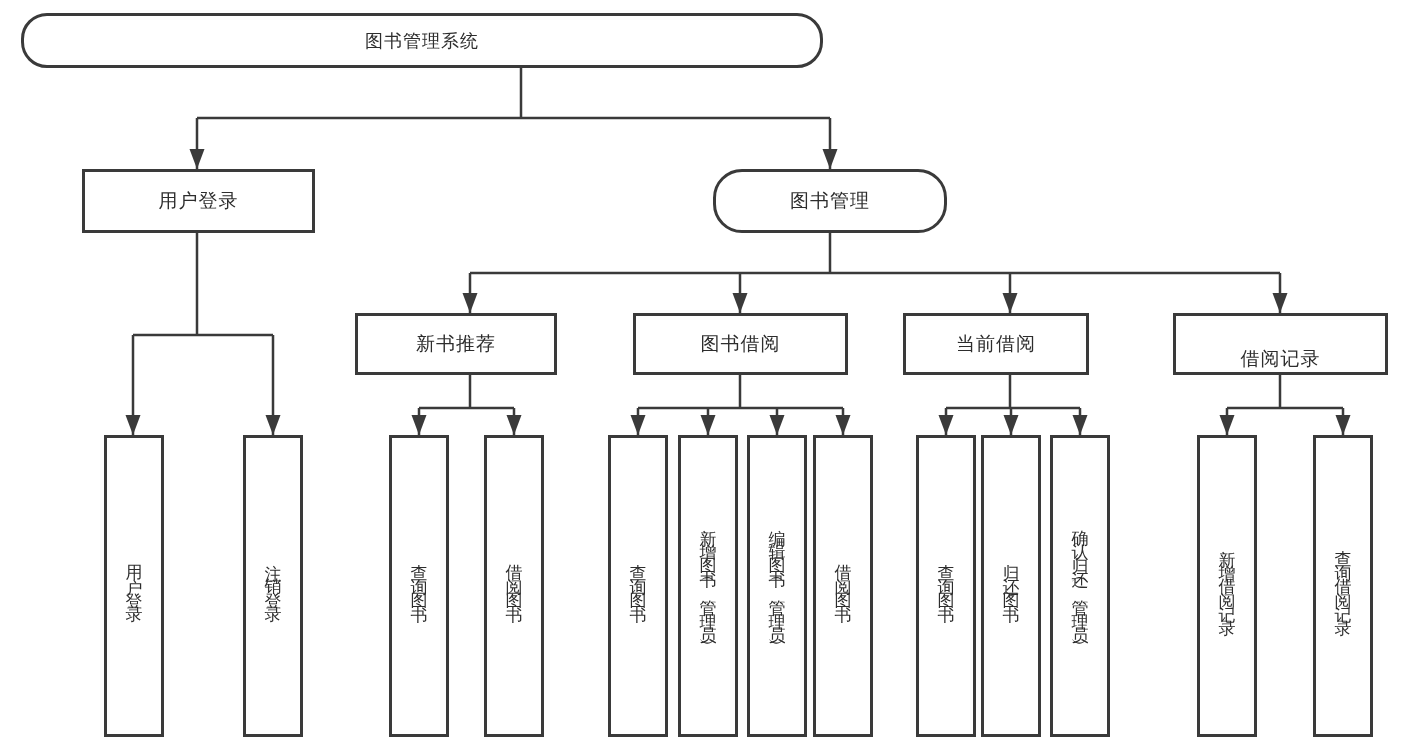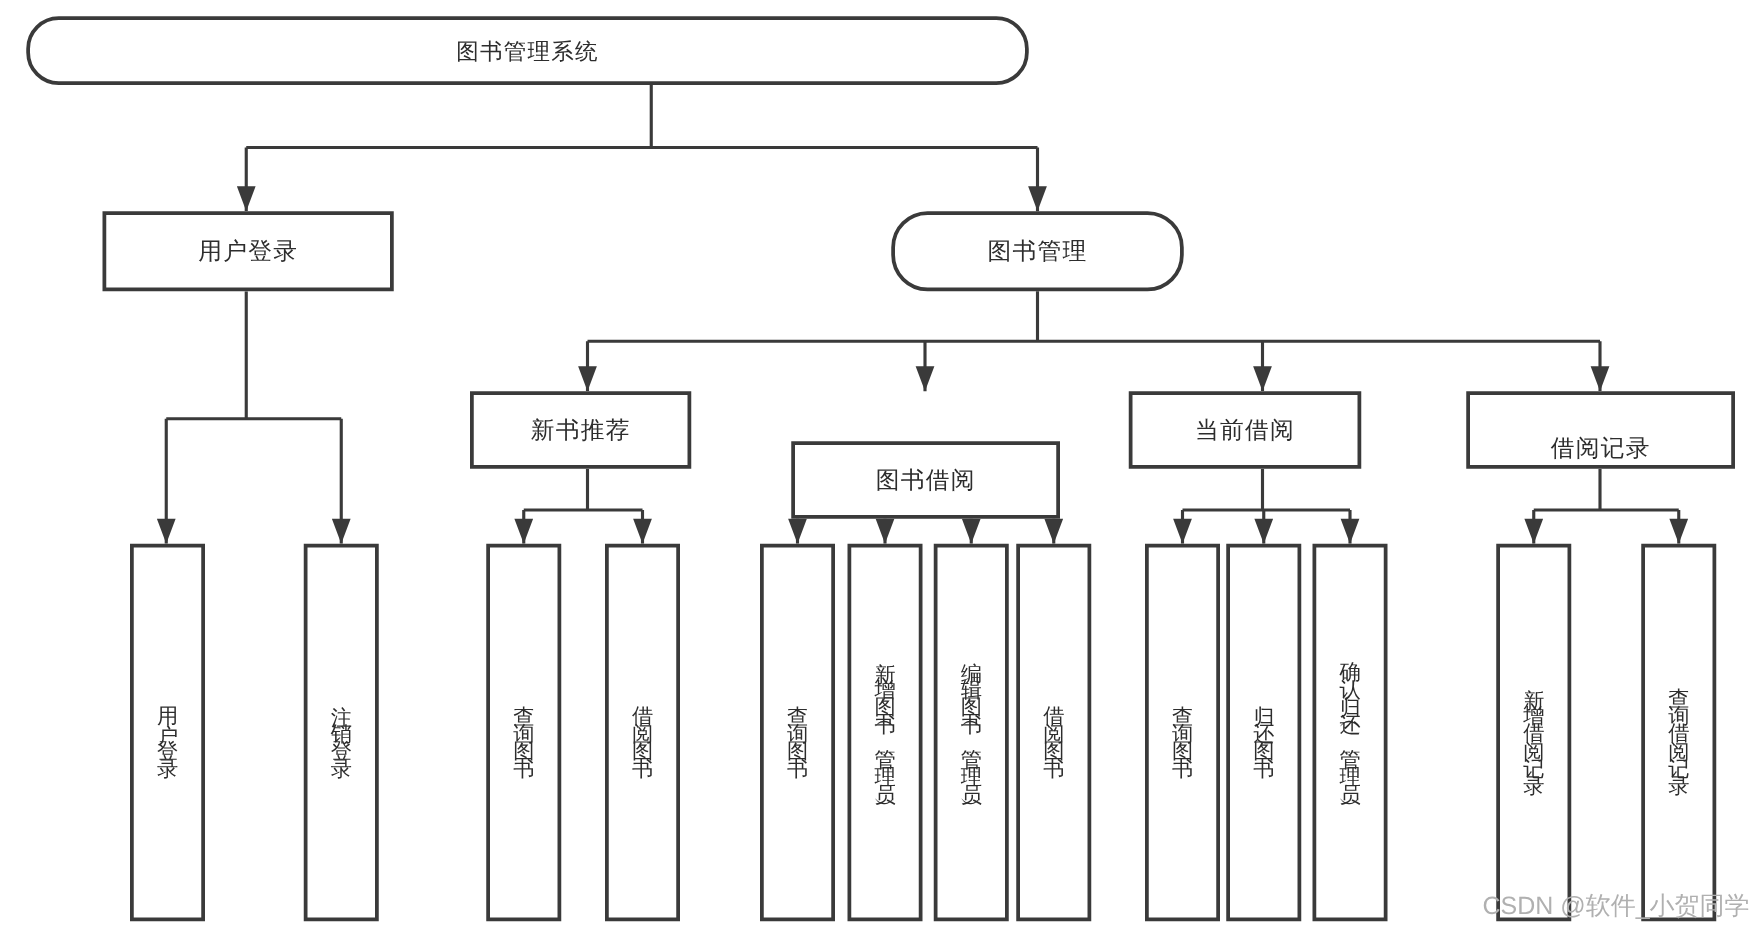--- a/index.html
+++ b/index.html
@@ -39,22 +39,22 @@
     text-orientation: upright;
     font-size: 17px;
     letter-spacing: 14px;
     transform: translateY(-7px);
     white-space: nowrap;
   }
   
   .root            { left: 21px;  top: 13px;  width: 802px; height: 55px; border-radius: 26px; }
   .n-user-login    { left: 82px;  top: 169px; width: 233px; height: 64px; }
   .n-book-mgmt     { left: 713px; top: 169px; width: 234px; height: 64px; border-radius: 29px; }
-  .n-new-book-rec  { left: 376px; top: 313px; width: 177px; height: 62px; }
-  .n-book-borrow   { left: 633px; top: 313px; width: 215px; height: 62px; margin-top: 40px; }
+  .n-new-book-rec  { left: 355px; top: 313px; width: 202px; height: 62px; }
+  .n-book-borrow   { left: 633px; top: 313px; width: 215px; height: 62px; }
   .n-cur-borrow    { left: 903px; top: 313px; width: 186px; height: 62px; }
   .n-borrow-rec    { left: 1173px;top: 313px; width: 215px; height: 62px; align-items: flex-end; }
   .leaf            { top: 435px; width: 60px; height: 302px; }
   .l-user-login    { left: 104px; }
   .l-logout        { left: 243px; }
   .l-nbr-query     { left: 389px; }
   .l-nbr-borrow    { left: 484px; }
   .l-bb-query      { left: 608px; }
   .l-bb-add        { left: 678px; }
   .l-bb-edit       { left: 747px; }
@@ -163,15 +163,14 @@
     <span class="v-label">确认归还（管理员）</span>
   </div>
 
   <div class="box leaf l-br-add">
     <span class="v-label">新增借阅记录</span>
   </div>
   <div class="box leaf l-br-query">
     <span class="v-label">查询借阅记录</span>
   </div>
 
-  <div class="watermark">CSDN @软件_小贺同学</div>
 
 </div>
 
 </body></html>

